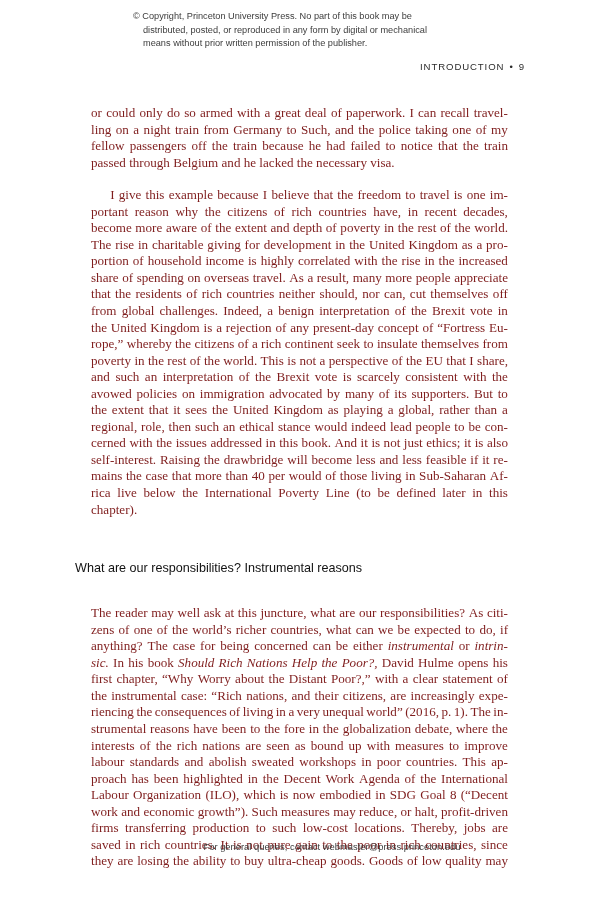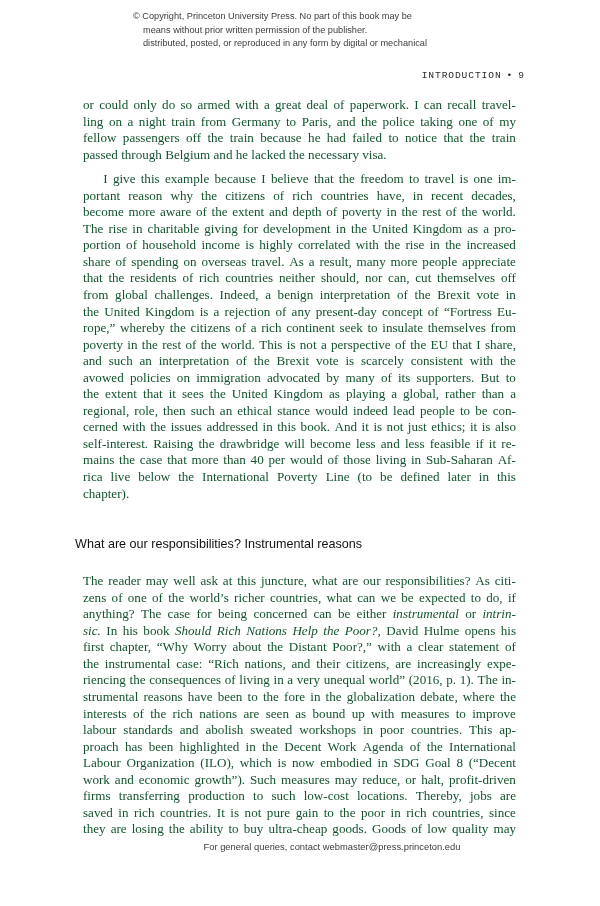--- a/index.html
+++ b/index.html
@@ -34,44 +34,44 @@
     line-height: 13.6px;
     color: #3c3c3c;
     text-align: left;
   }
   .copyright .cline { display: block; white-space: nowrap; }
   .copyright .cline.indent { padding-left: 10px; }
 
   
   .runhead {
     position: absolute;
-    top: 70px;
+    top: 61px;
     right: 76px;
-    font-family: Liberation Mono, monospace;
+    font-family: Liberation Sans, sans-serif;
     font-size: 9.6px;
     letter-spacing: 0.9px;
     color: #2b2b2b;
     white-space: nowrap;
   }
   .runhead .rh-sep { padding: 0 5px; }
   .runhead .rh-folio { letter-spacing: 0; }
 
   
   .column {
     position: absolute;
     top: 89px;
     left: 75px;
     width: 449px;
   }
 
   p.body {
-    margin: 8px;
+    margin: 16px;
     font-size: 13.1px;
     line-height: 16.55px;
-    color: #14532d;
+    color: #7f1d1d;
     text-align: left;
   }
   p.body .ln {
     display: block;
     white-space: nowrap;
   }
   
   p.body .ln.j {
     display: flex;
     justify-content: space-between;
@@ -108,22 +108,22 @@
     margin-left: 32px;
   }
 </style>
 </head>
 <body>
 
 <div class="page">
 
   <div class="copyright">
     <span class="cline">© Copyright, Princeton University Press. No part of this book may be</span>
+    <span class="cline indent">distributed, posted, or reproduced in any form by digital or mechanical</span>
     <span class="cline indent">means without prior written permission of the publisher.</span>
-    <span class="cline indent">distributed, posted, or reproduced in any form by digital or mechanical</span>
   </div>
 
   <div class="runhead">
     <span>INTRODUCTION</span><span class="rh-sep">•</span><span class="rh-folio">9</span>
   </div>
 
   <div class="column">
 
     <p class="body">
       <span class="ln j">
@@ -146,21 +146,21 @@
         </span>
       <span class="ln j">
           <span>ling</span>
           <span>on</span>
           <span>a</span>
           <span>night</span>
           <span>train</span>
           <span>from</span>
           <span>Germany</span>
           <span>to</span>
-          <span>Paris,</span>
+          <span>Such,</span>
           <span>and</span>
           <span>the</span>
           <span>police</span>
           <span>taking</span>
           <span>one</span>
           <span>of</span>
           <span>my</span>
         </span>
       <span class="ln j">
           <span>fellow</span>

